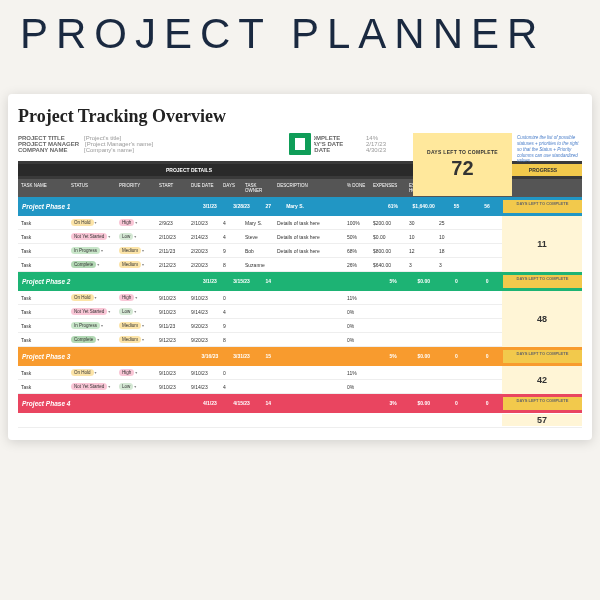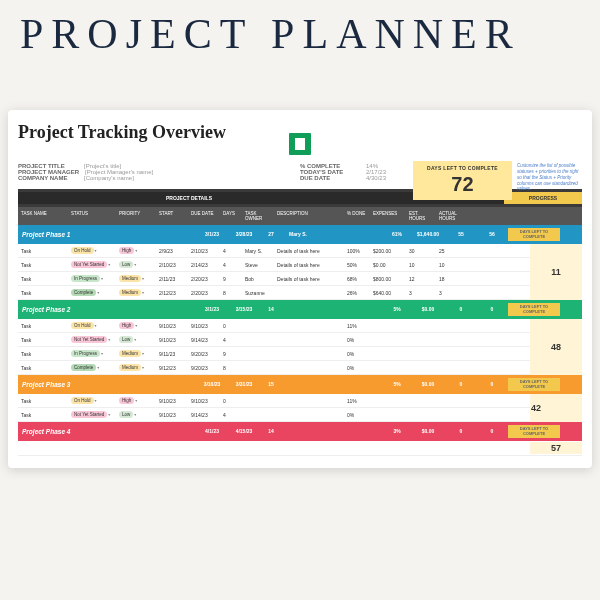--- a/index.html
+++ b/index.html
@@ -1,49 +1,49 @@
 <!DOCTYPE html>
 <html><head>
 <meta charset="utf-8">
 <style>
 *{margin:0;padding:0;box-sizing:border-box;font-family:Arial,sans-serif}
 body{width:600px;height:600px;background:#f5f3ef;overflow:hidden}
 .header{padding:10px 20px 5px}
 .badge{background:#a8c3b5;color:#2c4a5e;padding:8px 16px;font-size:14px;font-weight:600;letter-spacing:1px;display:inline-block;margin-bottom:8px}
-.title{font-family:Liberation Serif, serif;font-size:42px;letter-spacing:8px;color:#1a2940;font-weight:400;margin-bottom:22px}
+.title{font-family:Liberation Sans, sans-serif;font-size:42px;letter-spacing:8px;color:#1a2940;font-weight:400;margin-bottom:6px}
 .subtitle{color:#2c4a5e;font-size:12px;letter-spacing:1.5px;font-weight:600}
 .sheets-icon{position:absolute;top:130px;left:50%;transform:translateX(-50%);width:28px;height:28px;background:#0f9d58;border-radius:4px;display:flex;align-items:center;justify-content:center;z-index:10;border:3px solid #fff}
 .sheets-icon::after{content:"";width:12px;height:14px;background:#fff;clip-path:polygon(0 0,100% 0,100% 100%,0 100%);box-shadow:inset 0 0 0 1px #0f9d58}
 .sheet{background:#fff;margin:25px 8px 8px;border-radius:4px;box-shadow:0 2px 12px rgba(0,0,0,0.15);padding:12px 10px;font-size:7px;position:relative}
-.sheet-title{font-family:Georgia,serif;font-size:18px;color:#222;font-weight:700;margin-bottom:20px}
+.sheet-title{font-family:Georgia,serif;font-size:18px;color:#222;font-weight:700;margin-bottom:8px}
 .meta-grid{display:grid;grid-template-columns:1fr 1fr auto;gap:4px 20px;margin-bottom:8px;position:relative}
 .meta-row{display:flex;gap:6px;font-size:6px}
 .meta-label{color:#666;font-weight:600;min-width:60px}
 .meta-val{color:#999}
-.days-box{background:#ffe89c;padding:4px 14px;text-align:center;position:absolute;right:70px;top:-2px}
+.days-box{background:#ffe89c;padding:16px 14px;text-align:center;position:absolute;right:70px;top:-2px}
 .days-label{font-size:5px;font-weight:700;color:#333;letter-spacing:0.3px}
 .days-num{font-size:20px;font-weight:700;color:#333;margin-top:2px}
 .note{position:absolute;right:0;top:0;width:65px;font-size:4.5px;color:#4a7ec9;font-style:italic;line-height:1.3}
 .hdr-row{display:flex;background:#3a3a3a;color:#fff;font-size:5px;font-weight:600;padding:3px 0}
 .hdr-dark{background:#2a2a2a;padding:3px 6px;flex:1;text-align:center}
 .hdr-prog{background:#f2c94c;color:#333}
 .cols{display:flex;background:#555;color:#fff;font-size:4.5px;padding:2px 0}
 .col{padding:2px 3px;text-align:left}
 .c-task{width:50px}.c-stat{width:48px}.c-pri{width:40px}.c-start{width:32px}.c-due{width:32px}.c-days{width:22px}.c-own{width:32px}.c-desc{width:70px}.c-done{width:26px}.c-exp{width:36px}.c-esth{width:30px}.c-acth{width:32px}.c-prog{width:60px}
 .phase-hdr{display:flex;color:#fff;font-size:6.5px;font-weight:700;padding:3px 0}
 .ph-blue{background:#2196c4}.ph-green{background:#1db374}.ph-orange{background:#f89b2e}.ph-red{background:#e94560}
 .phase-name{width:138px;padding:3px 4px;font-style:italic}
 .phase-cell{padding:3px 3px;text-align:center;font-size:5px}
 .row{display:flex;font-size:5px;color:#333;border-bottom:1px solid #eee;align-items:flex-end;padding:1px 0}
 .cell{padding:2px 3px}
 .pill{border-radius:6px;padding:1px 3px;font-size:4.5px;display:inline-block}
 .st-hold{background:#fce4a8}.st-nys{background:#f9c6d6}.st-prog{background:#c8e6c9}.st-comp{background:#b3d9b5}
 .pr-high{background:#f9c6d6}.pr-med{background:#fce4a8}.pr-low{background:#d4e8d4}
 .arrow{font-size:4px;color:#888;margin-left:1px}
-.prog-box{background:#fff5d6;text-align:center;font-size:5px;padding:1px;width:52px}
+.prog-box{background:#fff5d6;text-align:center;font-size:5px;padding:1px;width:80px}
 .prog-label{font-size:4px;color:#666;font-weight:600}
 .prog-num{font-size:9px;font-weight:700;color:#333}
 </style>
 </head>
 <body>
 
 <div class="header">
   <div class="title">PROJECT PLANNER</div>
 </div>
 
@@ -313,21 +313,21 @@
           <div class="cell c-due">9/14/23</div>
           <div class="cell c-days">4</div>
           <div class="cell c-own"></div>
           <div class="cell c-desc"></div>
           <div class="cell c-done">0%</div>
           <div class="cell c-exp"></div>
           <div class="cell c-esth"></div>
           <div class="cell c-acth"></div>
           <div class="cell c-prog"></div>
         </div>
-        <div class="prog-box" style="position: absolute; right: 0px; top: 0px; bottom: 0px; display: flex; align-items: center; ">
+        <div class="prog-box" style="position: absolute; right: 0px; top: 0px; bottom: 0px; display: flex; align-items: center; justify-content: center;">
           <div class="prog-num">42</div>
         </div>
       </div>
       <div class="phase-hdr ph-red">
         <div class="phase-name">Project Phase 4</div>
         <div class="phase-cell c-pri"></div>
         <div class="phase-cell c-start">4/1/23</div>
         <div class="phase-cell c-due">4/15/23</div>
         <div class="phase-cell c-days">14</div>
         <div class="phase-cell c-own"></div>

